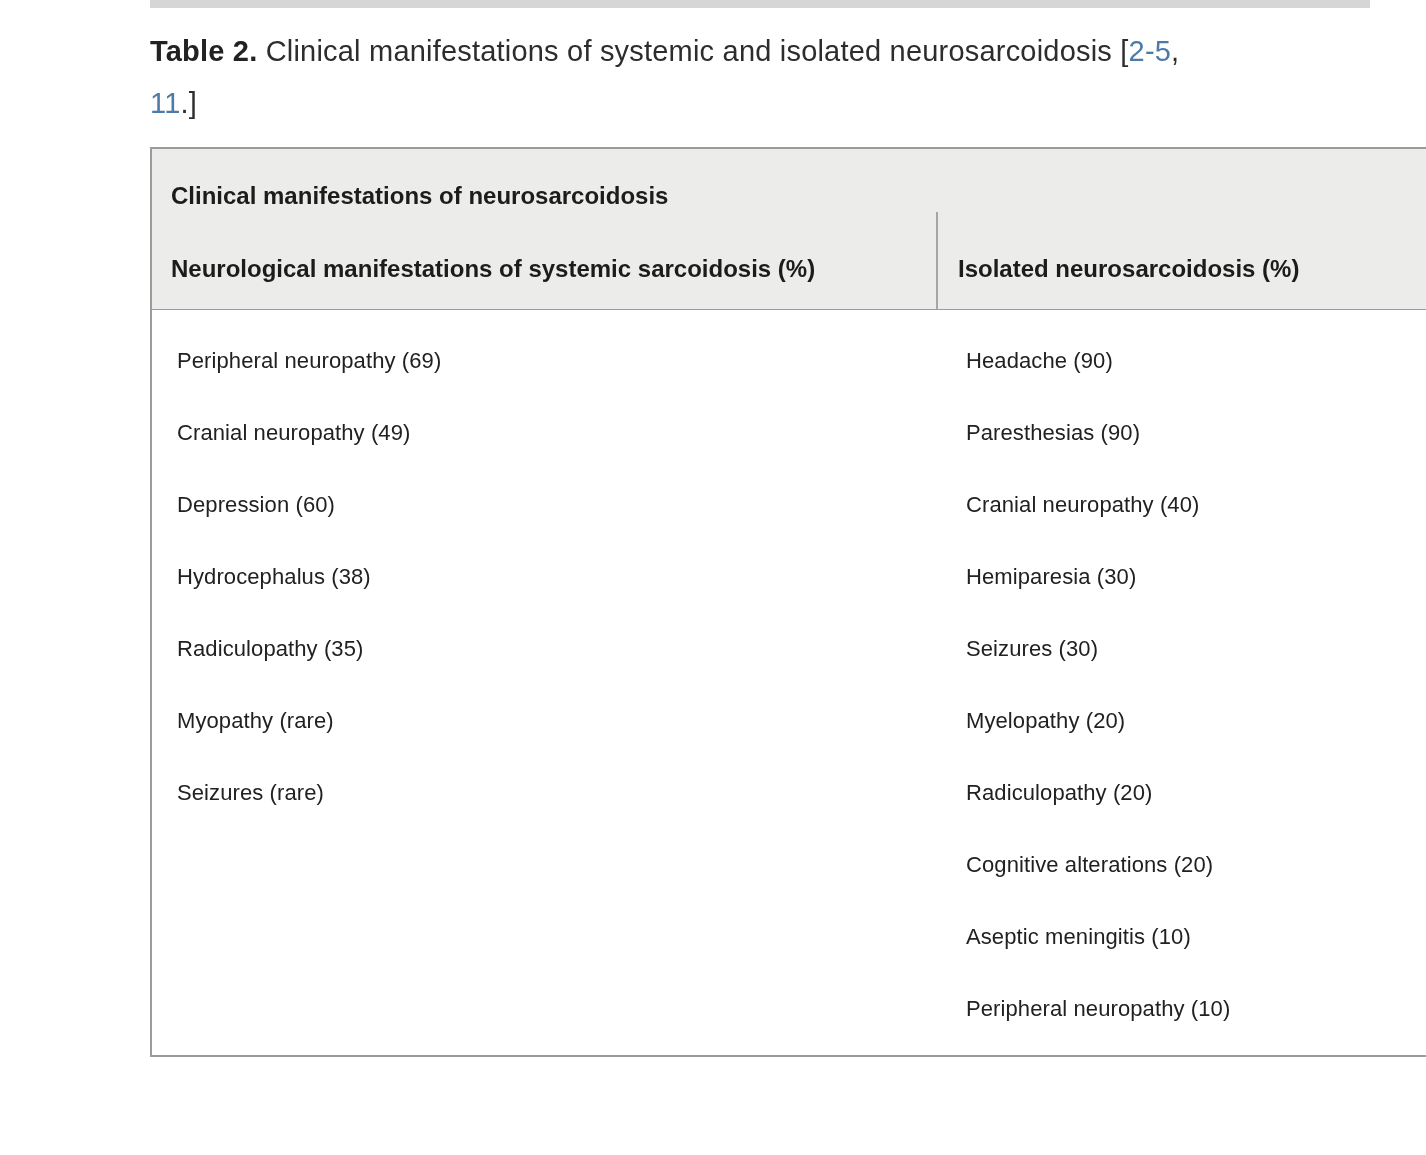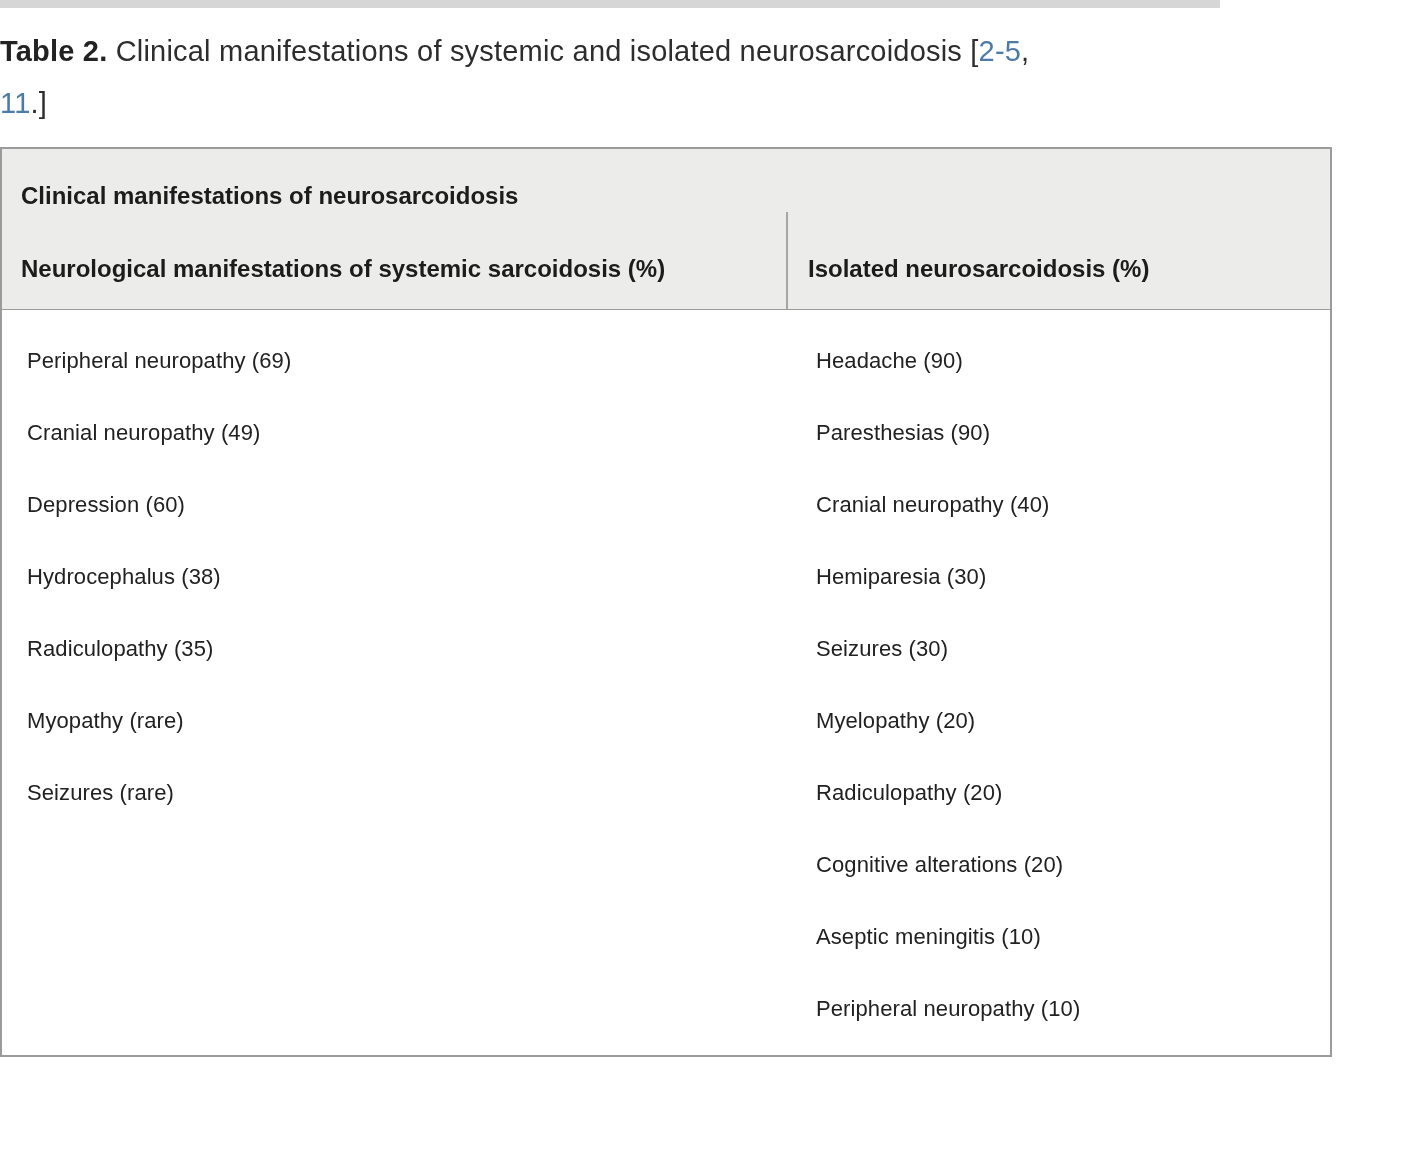--- a/index.html
+++ b/index.html
@@ -10,20 +10,21 @@
     font-family: "Liberation Sans", "DejaVu Sans", sans-serif;
   }
   .page {
     position: relative;
     width: 1426px;
     height: 1155px;
     background: #ffffff;
     overflow: hidden;
   }
   .content {
+    margin-left: 150px;
     width: 1220px;
   }
   .top-rule {
     height: 8px;
     background: #d6d6d6;
   }
   .title {
     margin: 0;
     padding-top: 17px;
     font-size: 29px;

